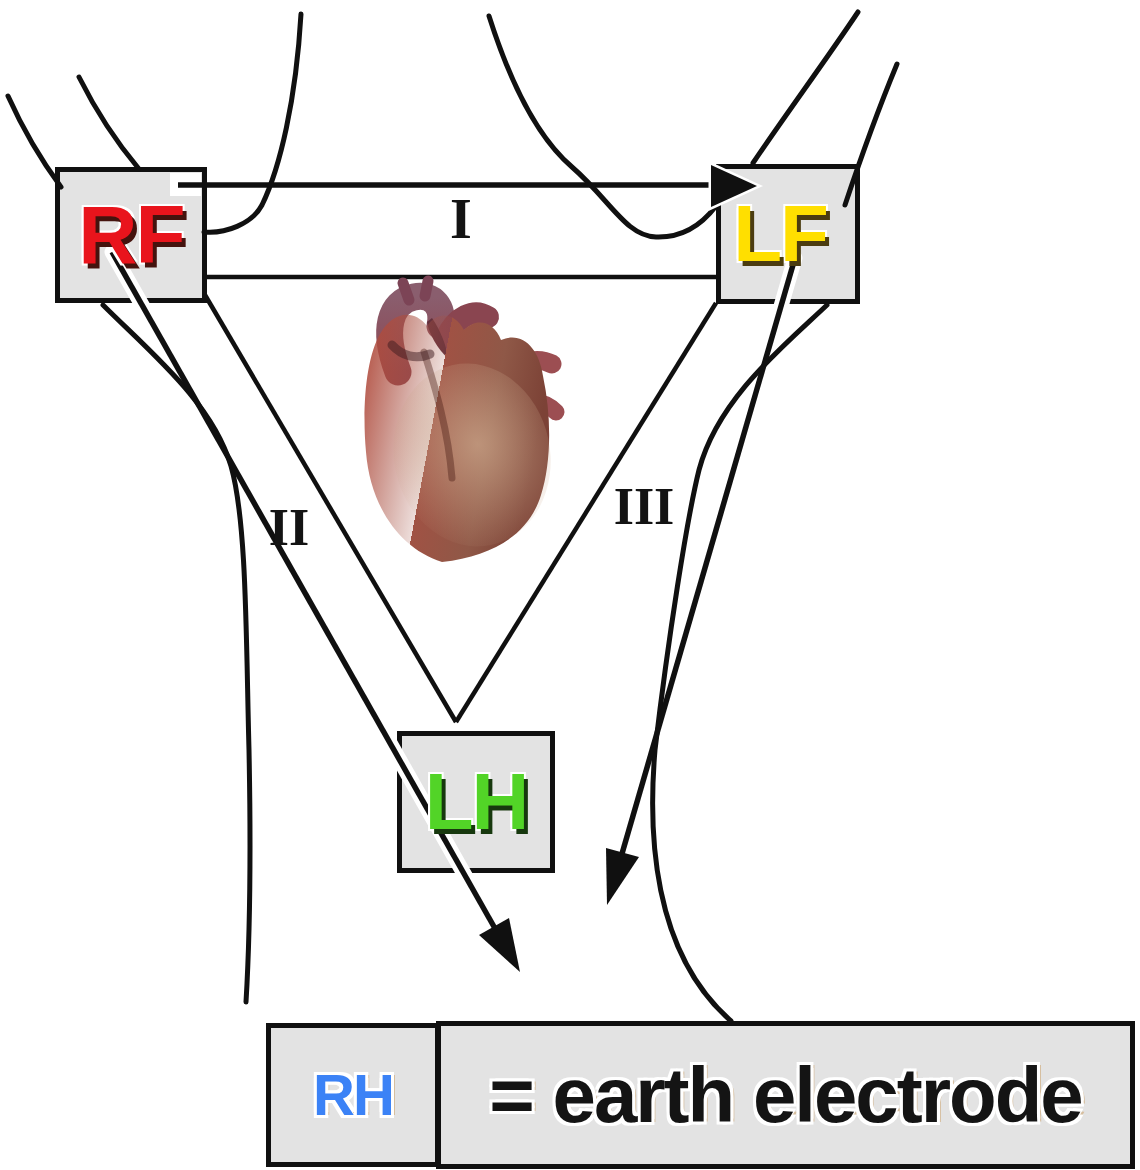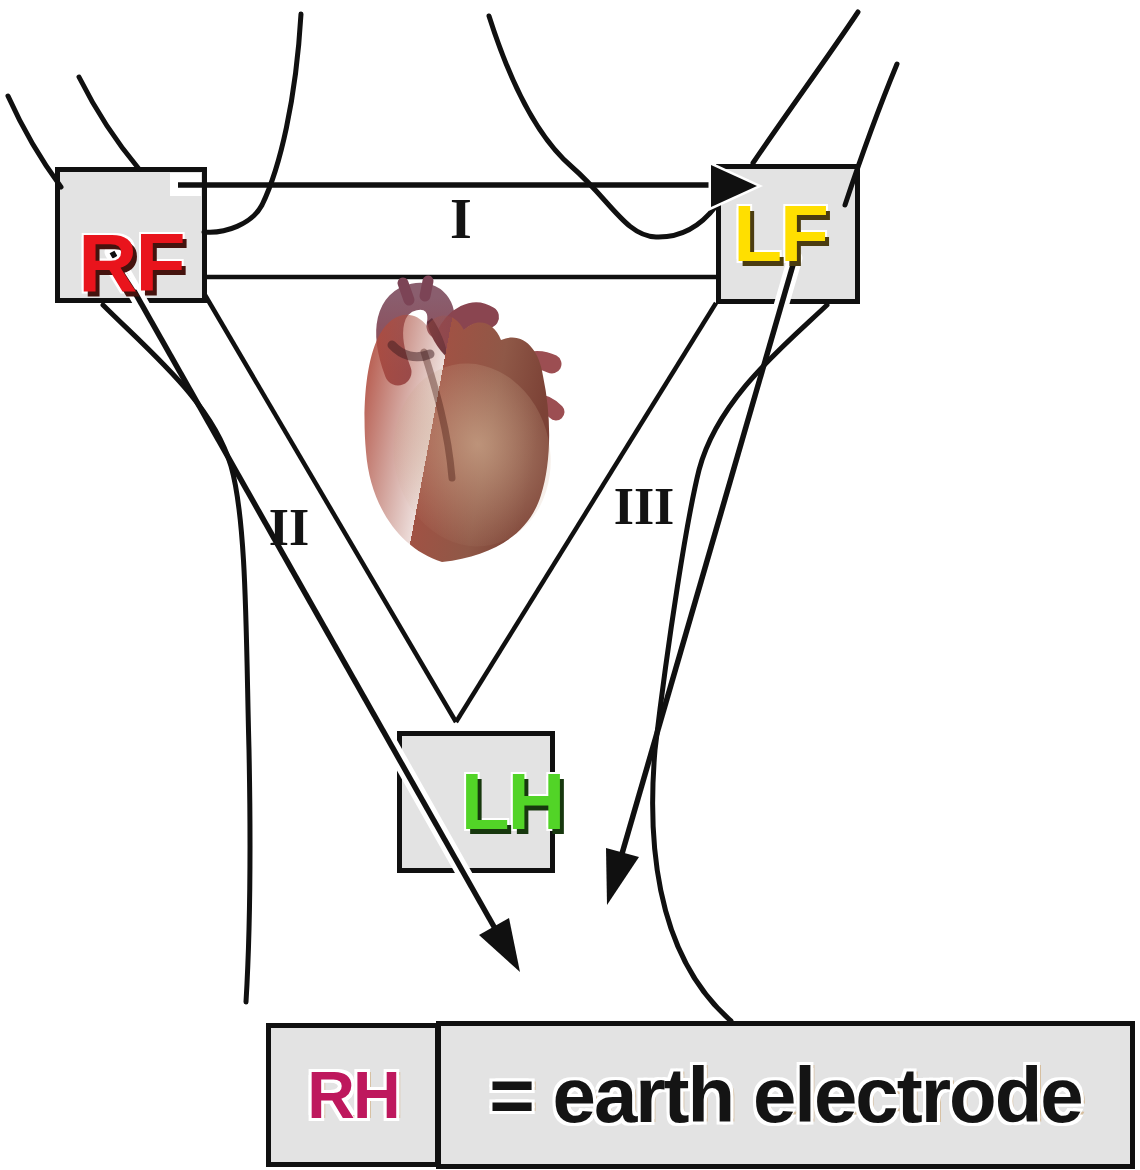--- a/index.html
+++ b/index.html
@@ -23,29 +23,29 @@
 
   
   .elabel {
     position:absolute; z-index:3; display:flex;
     align-items:center; justify-content:center;
     font-weight:bold; line-height:1;
     letter-spacing:-2px; user-select:none;
   }
   #lbl-rf { left:55px;  top:167px;  width:152px; height:136px; font-size:82px;
             color:#e9141c;
-            text-shadow:4px 5px 0 #45130e,-2px -2px 0 #fff,2px -2px 0 #fff,-2px 2px 0 #fff;margin-top:28px; }
+            text-shadow:4px 5px 0 #45130e,-2px -2px 0 #fff,2px -2px 0 #fff,-2px 2px 0 #fff; }
   #lbl-lf { left:716px; top:164px;  width:128px; height:140px; font-size:80px;
             color:#ffdf00;
             text-shadow:4px 5px 0 #4b3c10,-2px -2px 0 #fff,2px -2px 0 #fff,-2px 2px 0 #fff; }
   #lbl-lh { left:397px; top:731px;  width:158px; height:142px; font-size:80px;
             color:#52d427;
-            text-shadow:4px 5px 0 #17380e,-2px -2px 0 #fff,2px -2px 0 #fff,-2px 2px 0 #fff;margin-left:36px; }
-  #lbl-rh { left:266px; top:1023px; width:174px; height:144px; font-size:66px;
-            color:#be185d;
+            text-shadow:4px 5px 0 #17380e,-2px -2px 0 #fff,2px -2px 0 #fff,-2px 2px 0 #fff; }
+  #lbl-rh { left:266px; top:1023px; width:174px; height:144px; font-size:58px;
+            color:#3b82f6;
             text-shadow:-3px -3px 0 #fff,3px -3px 0 #fff,-3px 3px 0 #fff,3px 3px 0 #fff,4px 0 0 rgba(190,120,30,0.35);text-align:right; }
   #lbl-earth { left:436px; top:1021px; width:699px; height:148px; font-size:78px;
             color:#141414; letter-spacing:-2px;
             text-shadow:-3px -3px 0 #fff,3px -3px 0 #fff,-3px 3px 0 #fff,3px 3px 0 #fff,4px 0 0 rgba(190,120,30,0.35); }
 
   
   .lead {
     position:absolute; z-index:3; transform:translate(-50%,-50%);
     font-family:"Liberation Serif", serif; font-weight:700;
     color:#131313; line-height:1; user-select:none;

